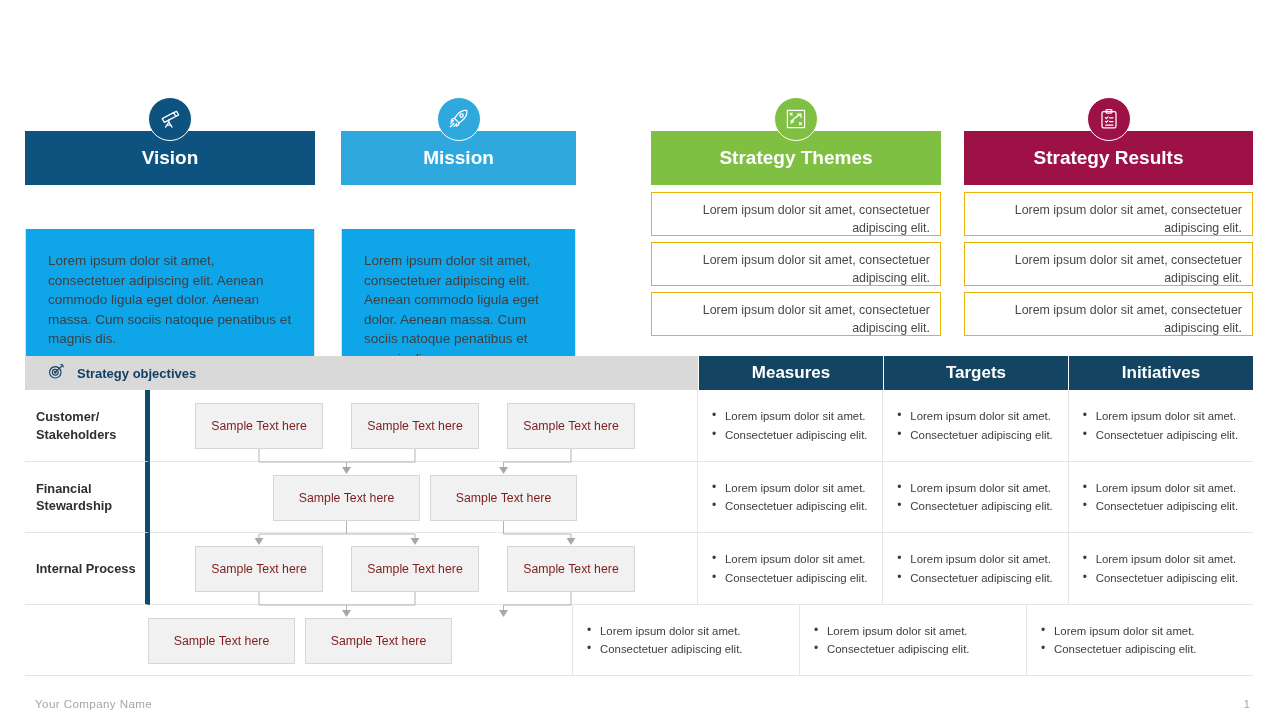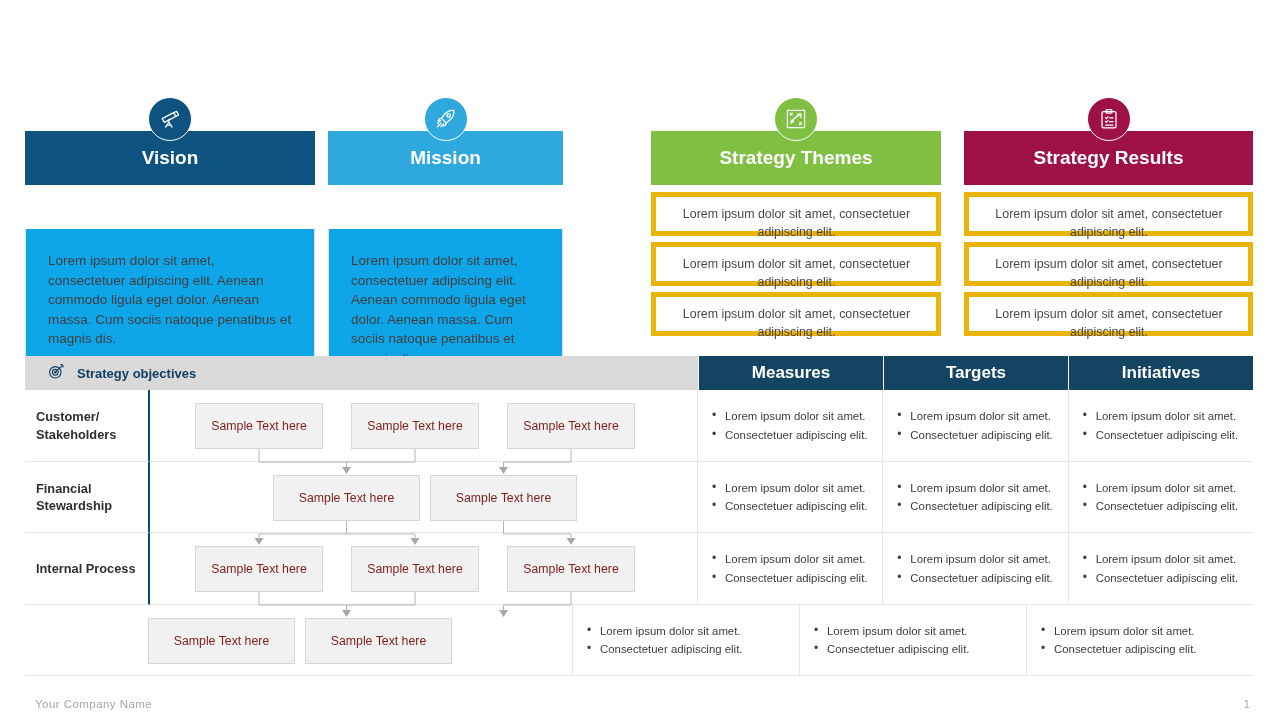--- a/index.html
+++ b/index.html
@@ -40,45 +40,45 @@
     background: #0ea5e9;
     padding: 22px 22px 18px;
     font-size: 13.5px; color: #3f3f3f; line-height: 1.45;
     text-align: left;
     margin-top: 44px;
   }
 
   
   .box-list { padding: 0; border: none; background: transparent; margin-top: 7px; }
   .lorem-box {
-    border: 5px solid #eab308; background: #fff;
+    border: 1px solid #eab308; background: #fff;
     padding: 9px 10px 9px 11px;
     font-size: 12.4px; color: #494949; line-height: 1.45;
-    text-align: center; margin-bottom: 6px; height: 44px;
+    text-align: right; margin-bottom: 6px; height: 44px;
   }
 
   
   .table { position: absolute; left: 25px; top: 356px; width: 1228px; }
   .thead { display: flex; height: 34px; }
   .th-obj {
     width: 673px; background: #d9d9d9; display: flex; align-items: center;
     padding-left: 22px; gap: 11px;
   }
   .th-obj-label { font-size: 13px; font-weight: bold; color: #123f63; }
   .th-dark {
     flex: 1; background: #134563; color: #fff;
     display: flex; align-items: center; justify-content: center;
     font-size: 17px; font-weight: bold;
     border-left: 1px solid #ffffff;
   }
 
   .trow { display: flex; position: relative; }
   .rowlabel {
     width: 125px; flex: none;
-    border-bottom: 1px solid #e6e6e6; border-right: 2px solid #0c4a6e;
+    border-bottom: 1px solid #e6e6e6; border-right: 5px solid #0c4a6e;
     display: flex; align-items: center; padding-left: 11px;
     font-size: 12.8px; font-weight: bold; color: #2f2f2f; line-height: 1.35;
   }
   .flowcell {
     width: 548px; flex: none; position: relative;
     border-bottom: 1px solid #e6e6e6; border-right: 1px solid #e6e6e6;
   }
   .bullcell {
     flex: 1; border-bottom: 1px solid #e6e6e6; border-right: 1px solid #e6e6e6;
     display: flex; flex-direction: column; justify-content: center;
@@ -129,21 +129,21 @@
               <path d="M10.8 12.6 L10.8 15.2"></path>
               <path d="M10.8 15.2 L7.6 20.2"></path>
               <path d="M10.8 15.2 L14 20.2"></path>
               <path d="M8.8 18 L12.8 18"></path>
             </svg>
           </div>
           <span>Vision</span>
         </div>
         <div class="panel-body" style="height: 155px;">Lorem ipsum dolor sit amet, consectetuer adipiscing elit. Aenean commodo  ligula eget dolor.  Aenean massa. Cum sociis natoque penatibus et magnis dis.</div>
       </div>
-      <div class="panel" style="left: 328px; width: 235px;">
+      <div class="panel" style="left: 341px; width: 235px;">
         <div class="panel-head" style="background: rgb(47, 168, 222);">
           <div class="panel-icon" style="background: rgb(47, 168, 222);">
             <svg viewBox="0 0 24 24" fill="none" stroke="#fff" stroke-width="1.25" stroke-linecap="round" stroke-linejoin="round">
               <path d="M19.6 3.4 C16 3.1 12.4 4.9 9.9 8.1 L7.4 11.3 L12 15.9 L15.2 13.4 C18.4 10.9 20.2 7.3 19.9 3.7 Z"></path>
               <circle cx="14.6" cy="8.6" r="1.7"></circle>
               <path d="M7.4 11.3 L5.2 11.8 L4.2 14.2 L6.6 13.6"></path>
               <path d="M12 15.9 L11.5 18.1 L9.1 19.1 L9.7 16.7"></path>
               <path d="M6.9 16.3 L3.4 19.8"></path>
               <path d="M5.6 14.4 L3.6 16.4"></path>
               <path d="M8.8 17.6 L6.8 19.6"></path>

